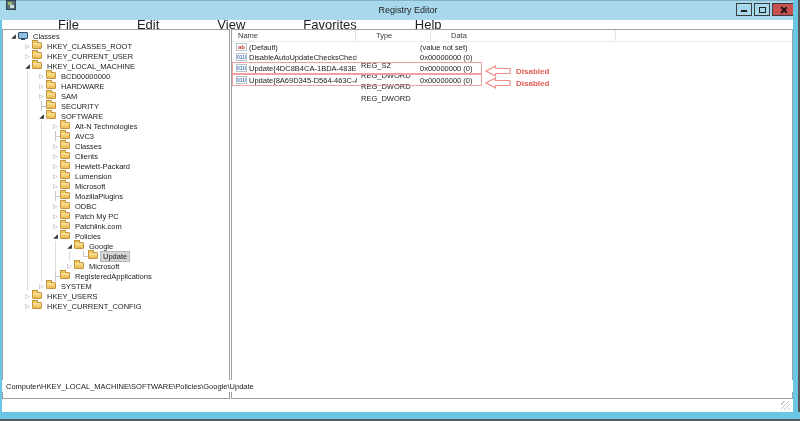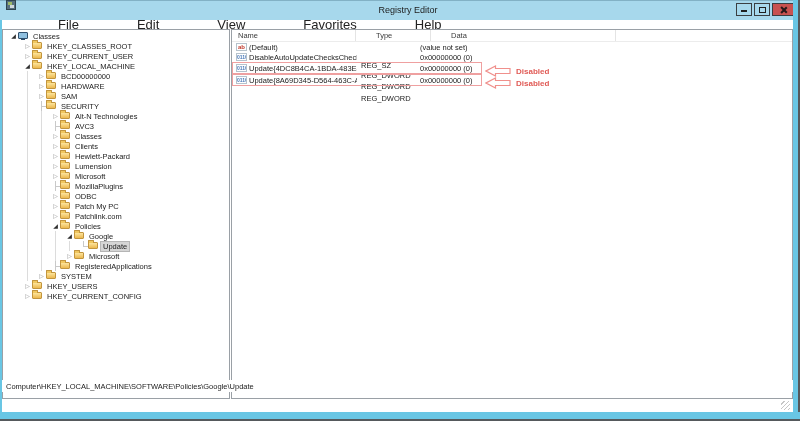--- a/index.html
+++ b/index.html
@@ -174,20 +174,29 @@
         </span>
         <span class="t-icon"><span class="icon-folder"></span></span>
         <span class="t-label">SAM</span>
       </div>
       <div class="tree-item">
         <span class="spacer"></span>
         <span class="spacer rail"></span>
         <span class="expander rail-full stub"></span>
         <span class="t-icon"><span class="icon-folder"></span></span>
         <span class="t-label">SECURITY</span>
+      </div>
+      <div class="tree-item">
+        <span class="spacer"></span>
+        <span class="spacer rail"></span>
+        <span class="expander">
+          <span class="tri e">◢</span>
+        </span>
+        <span class="t-icon"><span class="icon-folder"></span></span>
+        <span class="t-label">SOFTWARE</span>
       </div>
       <div class="tree-item">
         <span class="spacer"></span>
         <span class="spacer rail"></span>
         <span class="spacer rail"></span>
         <span class="expander">
           <span class="tri c">▷</span>
         </span>
         <span class="t-icon"><span class="icon-folder"></span></span>
         <span class="t-label">Alt-N Technologies</span>

